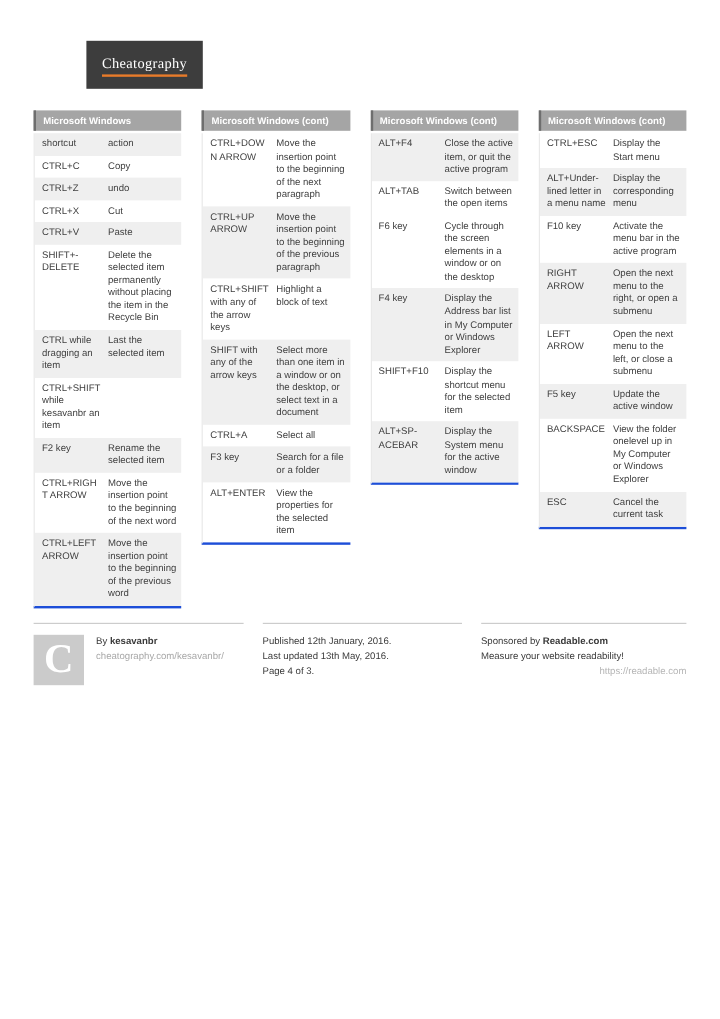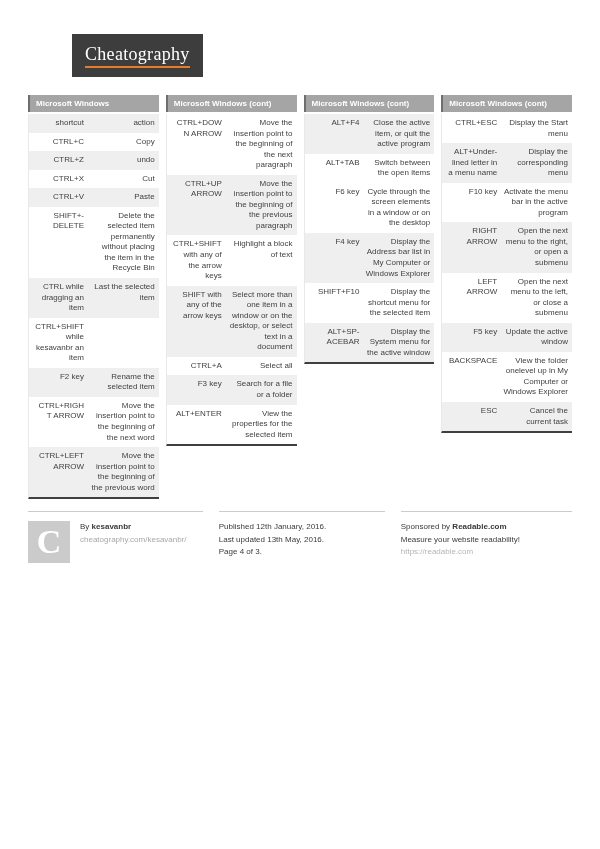--- a/index.html
+++ b/index.html
@@ -14,50 +14,50 @@
   
   .header { display: flex; align-items: flex-start; margin: 34px 28px 0 72px; }
   .logo {
     background: #3d3d3d;
     padding: 10px 13px 12px 13px;
     flex: none;
     cursor: pointer;
   }
   .logo-text {
     font-family: "Liberation Serif", serif;
-    color: #ffffff; font-size: 18px; letter-spacing: .3px;
+    color: #ffffff; font-size: 12px; letter-spacing: .3px;
     border-bottom: 2px solid #e87b2a;
     padding-bottom: 2px;
   }
   .title-block { margin-left: 13px; padding-top: 3px; }
   .page-title {
     font-family: "Liberation Serif", serif;
     font-weight: normal;
     color: #a3a3a3; font-size: 15px; margin-bottom: 4px;
   }
   .byline {
     font-family: "Liberation Serif", serif;
     font-size: 10px; color: #3a3a3a;
   }
   .byline .bold { font-weight: bold; }
   .byline a { color: #a3a3a3; text-decoration: none; cursor: pointer; }
 
   
   .grid {
-    display: grid; grid-template-columns: repeat(4, 1fr); gap: 7px;
+    display: grid; grid-template-columns: repeat(4, 1fr); gap: 17px;
     margin: 18px 28px 0 28px; align-items: start;
   }
   .col-header {
     background: #a5a5a5; color: #fff;
     font-weight: bold; font-size: 8px;
     padding: 4px 6px;
     border-left: 2px solid #6e6e6e;
     margin-bottom: 2px;
   }
-  .rows { border-bottom: 2px solid #404040; border-left: 1px solid #e9e9e9; text-align: right; }
+  .rows { border-bottom: 2px solid #1d4ed8; border-left: 1px solid #e9e9e9; }
   .row { display: flex; font-size: 8px; line-height: 1.32; }
   .row.shade { background: #efefef; }
   .cell { padding: 4px 4px 4px 6px; word-wrap: break-word; }
   .key { width: 59px; flex: none; }
   .act { flex: 1; padding-left: 2px; }
 
   
   footer {
     display: grid; grid-template-columns: 1fr 0.95fr 0.98fr; column-gap: 16px;
     margin: 12px 28px 0 28px;
@@ -68,21 +68,21 @@
     font-size: 8px; color: #3a3a3a; line-height: 1.55;
   }
   .f-left { display: flex; gap: 10px; }
   .c-badge {
     width: 42px; height: 42px; flex: none;
     background: #cbcbcb; color: #ffffff;
     font-family: "Liberation Serif", serif; font-weight: bold;
     font-size: 34px; line-height: 1;
     display: flex; align-items: center; justify-content: center;
   }
-  footer a { color: #a8a8a8; text-decoration: none; cursor: pointer; display: block; }
+  footer a { color: #a8a8a8; text-decoration: none; cursor: pointer; display: block; text-align: right; }
   footer .bold { font-weight: bold; }
   .f-right a { color: #b5b5b5; }
 </style>
 </head>
 <body>
 
 <header class="header">
   <div class="logo">
     <span class="logo-text">Cheatography</span>
   </div>

